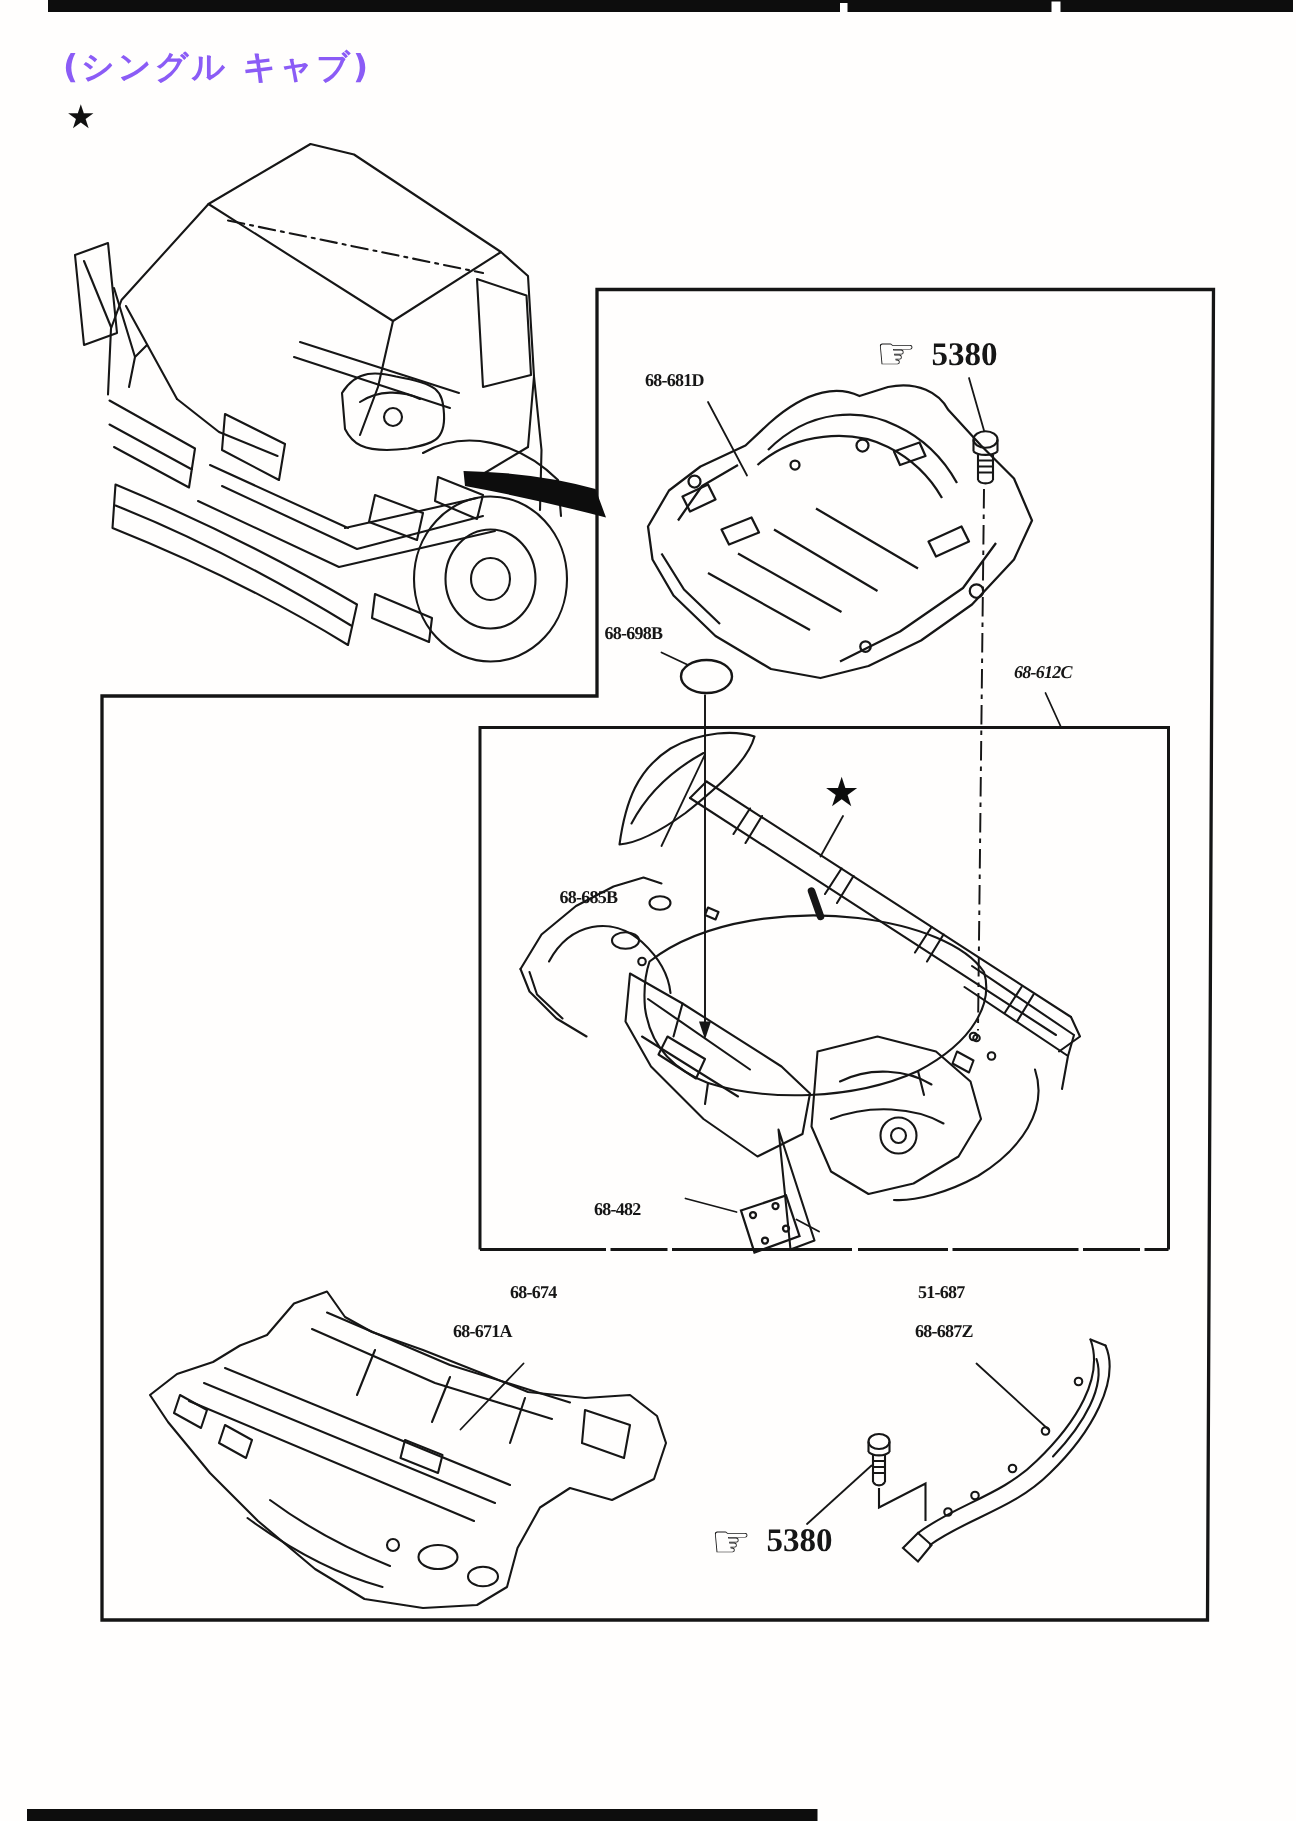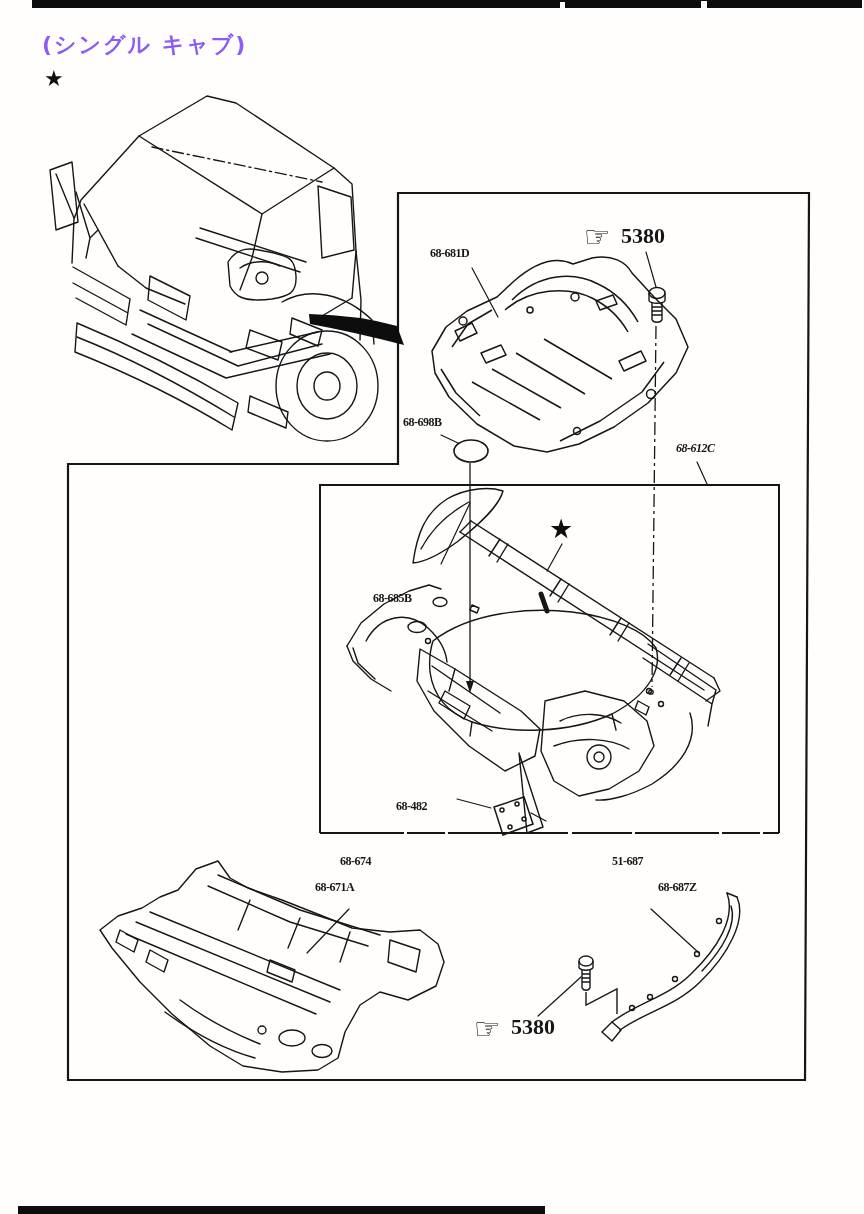--- a/index.html
+++ b/index.html
@@ -224,21 +224,21 @@
 
   <div class="pn" style="left:676px;top:441px;font-style:italic;">68-612C</div>
 
   <div class="pn" style="left:373px;top:563px;margin-top:28px;">68-685B</div>
 
   <div class="star-mark" style="left:549px;top:515px;">★</div>
 
   <div class="pn" style="left:396px;top:787px;margin-top:12px;">68-482</div>
 
   <div class="pn" style="left:300px;top:854px;margin-left:40px;">68-674</div>
-  <div class="pn" style="left:315px;top:880px;">68-671A</div>
+  <div class="pn" style="left:302px;top:880px;">68-671A</div>
 
   <div class="pn" style="left:612px;top:854px;">51-687</div>
-  <div class="pn" style="left:610px;top:880px;margin-left:48px;">68-687Z</div>
+  <div class="pn" style="left:610px;top:880px;">68-687Z</div>
 
   <div class="hand" style="left:474px;top:1014px;">☞</div>
   <div class="pn big" style="left:511px;top:1014px;">5380</div>
 
 </div>
 
 </body></html>

